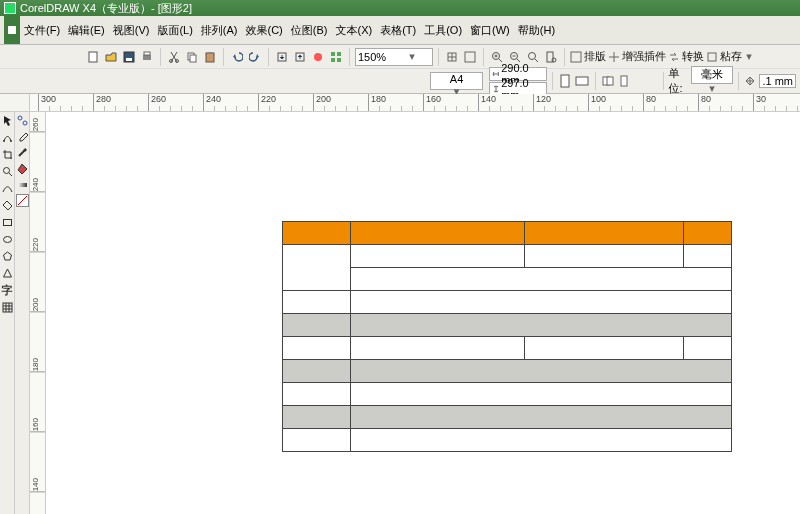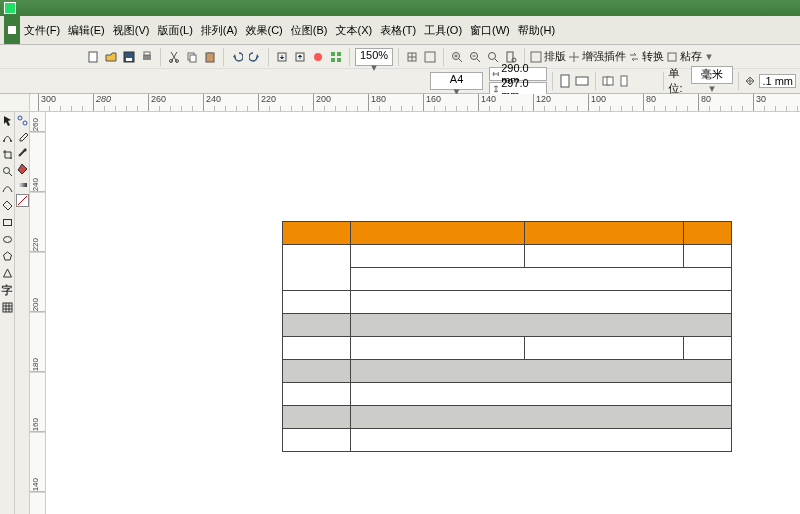--- a/index.html
+++ b/index.html
@@ -14,21 +14,21 @@
   .menubar .mi { padding: 0 4px; height: 100%; display: flex; align-items: center; cursor: pointer; }
   .menubar .mi.first { background: #3e7c3e; color: #fff; width: 16px; justify-content: center; padding: 0; }
   .menubar .mi.first svg { display:block; }
 
   
   .toolbars { background: #efeee8; border-bottom: 1px solid #bbb; }
   .tb-row { height: 24px; display: flex; align-items: center; padding: 0 4px; gap: 2px; }
   .tb-row.top { padding-left: 85px; border-bottom: 1px solid #ddd; }
   .tbicon { width: 16px; height: 16px; display: flex; align-items: center; justify-content: center; cursor: pointer; color: #444; border: 1px solid transparent; }
   .sep { width: 1px; height: 18px; background: #ccc; margin: 0 3px; }
-  .zoombox { display: flex; align-items: center; height: 18px; border: 1px solid #aaa; background: #fff; padding: 0 2px; width: 38px; font-size: 10px; flex-direction: column; }
+  .zoombox { display: flex; align-items: center; height: 18px; border: 1px solid #aaa; background: #fff; padding: 0 2px; width: 78px; font-size: 10px; }
   .zoombox span { flex: 1; }
   .dd { width: 10px; text-align: center; color: #666; }
   .tb-label { font-size: 11px; color: #111; display:flex; align-items:center; gap:2px; }
   .paper-select { width: 64px; height: 18px; border: 1px solid #aaa; background: #fff; display: flex; align-items: center; padding: 0 3px; font-size: 10px; flex-direction: column; }
   .small-box { width: 58px; height: 14px; border: 1px solid #aaa; background: #fff; display: flex; align-items: center; font-size: 9px; padding: 0 2px; }
   .units-block { display: flex; align-items: flex-start; gap: 2px; font-size: 10px; }
 
   
   .ruler-row { display: flex; height: 18px; background: #fff; border-bottom: 1px solid #ccc; }
   .ruler-corner { width: 30px; border-right: 1px solid #ccc; background: #f5f5f0; }
@@ -56,20 +56,21 @@
   .col-b { width: 175px; }
   .col-c { width: 159px; }
   .col-d { width: 48px; }
 
 </style>
 </head>
 <body>
 
 <div class="titlebar">
   <div class="appicon"></div>
+  <span>CorelDRAW X4（专业版）- [图形2]</span>
 </div>
 
 <div class="menubar">
   <div class="mi first">
     <svg width="10" height="10" viewBox="0 0 10 10">
         <rect x="1" y="1" width="8" height="8" fill="#fff"></rect>
       </svg>
   </div>
   <div class="mi">文件(F)</div>
   <div class="mi">编辑(E)</div>
@@ -304,21 +305,21 @@
 </div>
 
 <div class="ruler-row">
   <div class="ruler-corner"></div>
   <div class="ruler-h" id="rulerH">
       <div class="tick-major" style="left: 8px;">300</div>
       <div class="tick-minor" style="left: 19px;"></div>
       <div class="tick-minor" style="left: 30px;"></div>
       <div class="tick-minor" style="left: 41px;"></div>
       <div class="tick-minor" style="left: 52px;"></div>
-      <div class="tick-major" style="left: 63px; font-style: italic;">280</div>
+      <div class="tick-major" style="left: 63px;">280</div>
       <div class="tick-minor" style="left: 74px;"></div>
       <div class="tick-minor" style="left: 85px;"></div>
       <div class="tick-minor" style="left: 96px;"></div>
       <div class="tick-minor" style="left: 107px;"></div>
       <div class="tick-major" style="left: 118px;">260</div>
       <div class="tick-minor" style="left: 129px;"></div>
       <div class="tick-minor" style="left: 140px;"></div>
       <div class="tick-minor" style="left: 151px;"></div>
       <div class="tick-minor" style="left: 162px;"></div>
       <div class="tick-major" style="left: 173px;">240</div>

